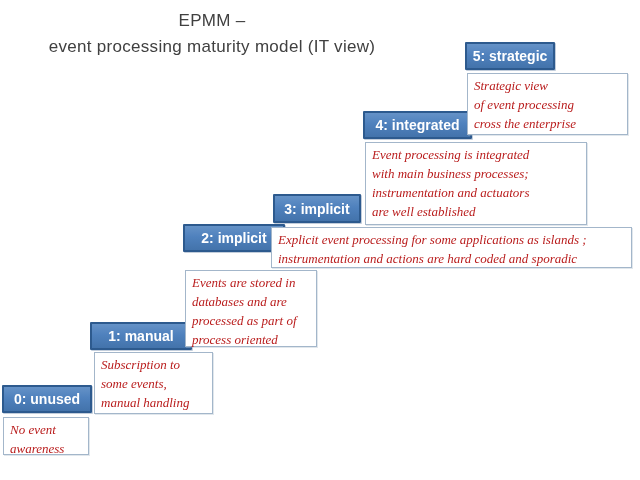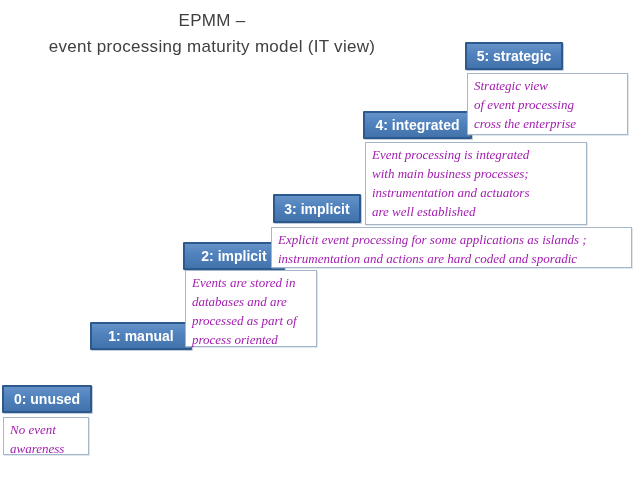--- a/index.html
+++ b/index.html
@@ -17,56 +17,59 @@
     position:absolute;box-sizing:border-box;z-index:1;
     background:linear-gradient(180deg,#6592c7 0%,#4f81bd 45%,#4373ab 100%);
     border:2px solid #2d5a8e;border-radius:1px;
     color:#ffffff;font-weight:bold;font-size:14px;
     display:flex;align-items:center;justify-content:center;
     box-shadow:1px 1px 0 rgba(120,145,175,0.45);
   }
   .step-desc{
     position:absolute;box-sizing:border-box;z-index:2;
     background:#ffffff;border:1px solid #a3b6ca;
-    color:#a21caf;
+    color:#b91c1c;
     font-family:"Liberation Serif",serif;font-style:italic;font-size:13px;
     line-height:19px;padding:2px 6px;white-space:pre-line;
     box-shadow:1px 1px 0 rgba(170,185,200,0.35);
   }
 </style>
 </head>
 <body>
 
 <div class="slide">
 
   <div class="title">
     <span class="t-line">EPMM –</span>
     <span class="t-line">event processing maturity model (IT view)</span>
   </div>
 
   <div class="step-label" style="left:2px;top:385px;width:90px;height:28px;">0: unused</div>
   <div class="step-desc" style="left:3px;top:417px;width:86px;height:38px;">No event
 awareness</div>
 
   <div class="step-label" style="left:90px;top:322px;width:102px;height:28px;">1: manual</div>
+  <div class="step-desc" style="left:94px;top:352px;width:119px;height:62px;">Subscription to
+some events,
+manual handling</div>
 
-  <div class="step-label" style="left:183px;top:242px;width:102px;height:28px;">2: implicit</div>
+  <div class="step-label" style="left:183px;top:224px;width:102px;height:28px;">2: implicit</div>
   <div class="step-desc" style="left:185px;top:270px;width:132px;height:77px;">Events are  stored in
 databases and are
 processed as part of
 process oriented</div>
 
   <div class="step-label" style="left:273px;top:194px;width:88px;height:29px;">3: implicit</div>
   <div class="step-desc" style="left:271px;top:227px;width:361px;height:41px;">Explicit event processing for some applications as islands ;
 instrumentation and actions are hard coded and sporadic</div>
 
   <div class="step-label" style="left:363px;top:111px;width:109px;height:28px;">4: integrated</div>
   <div class="step-desc" style="left:365px;top:142px;width:222px;height:83px;">Event processing is integrated
 with main business processes;
 instrumentation and actuators
 are well established</div>
 
-  <div class="step-label" style="left:465px;top:42px;width:98px;height:28px;">5: strategic</div>
+  <div class="step-label" style="left:465px;top:42px;width:90px;height:28px;">5: strategic</div>
   <div class="step-desc" style="left:467px;top:73px;width:161px;height:62px;">Strategic view
 of event processing
 cross the enterprise</div>
 
 </div>
 
 </body></html>

